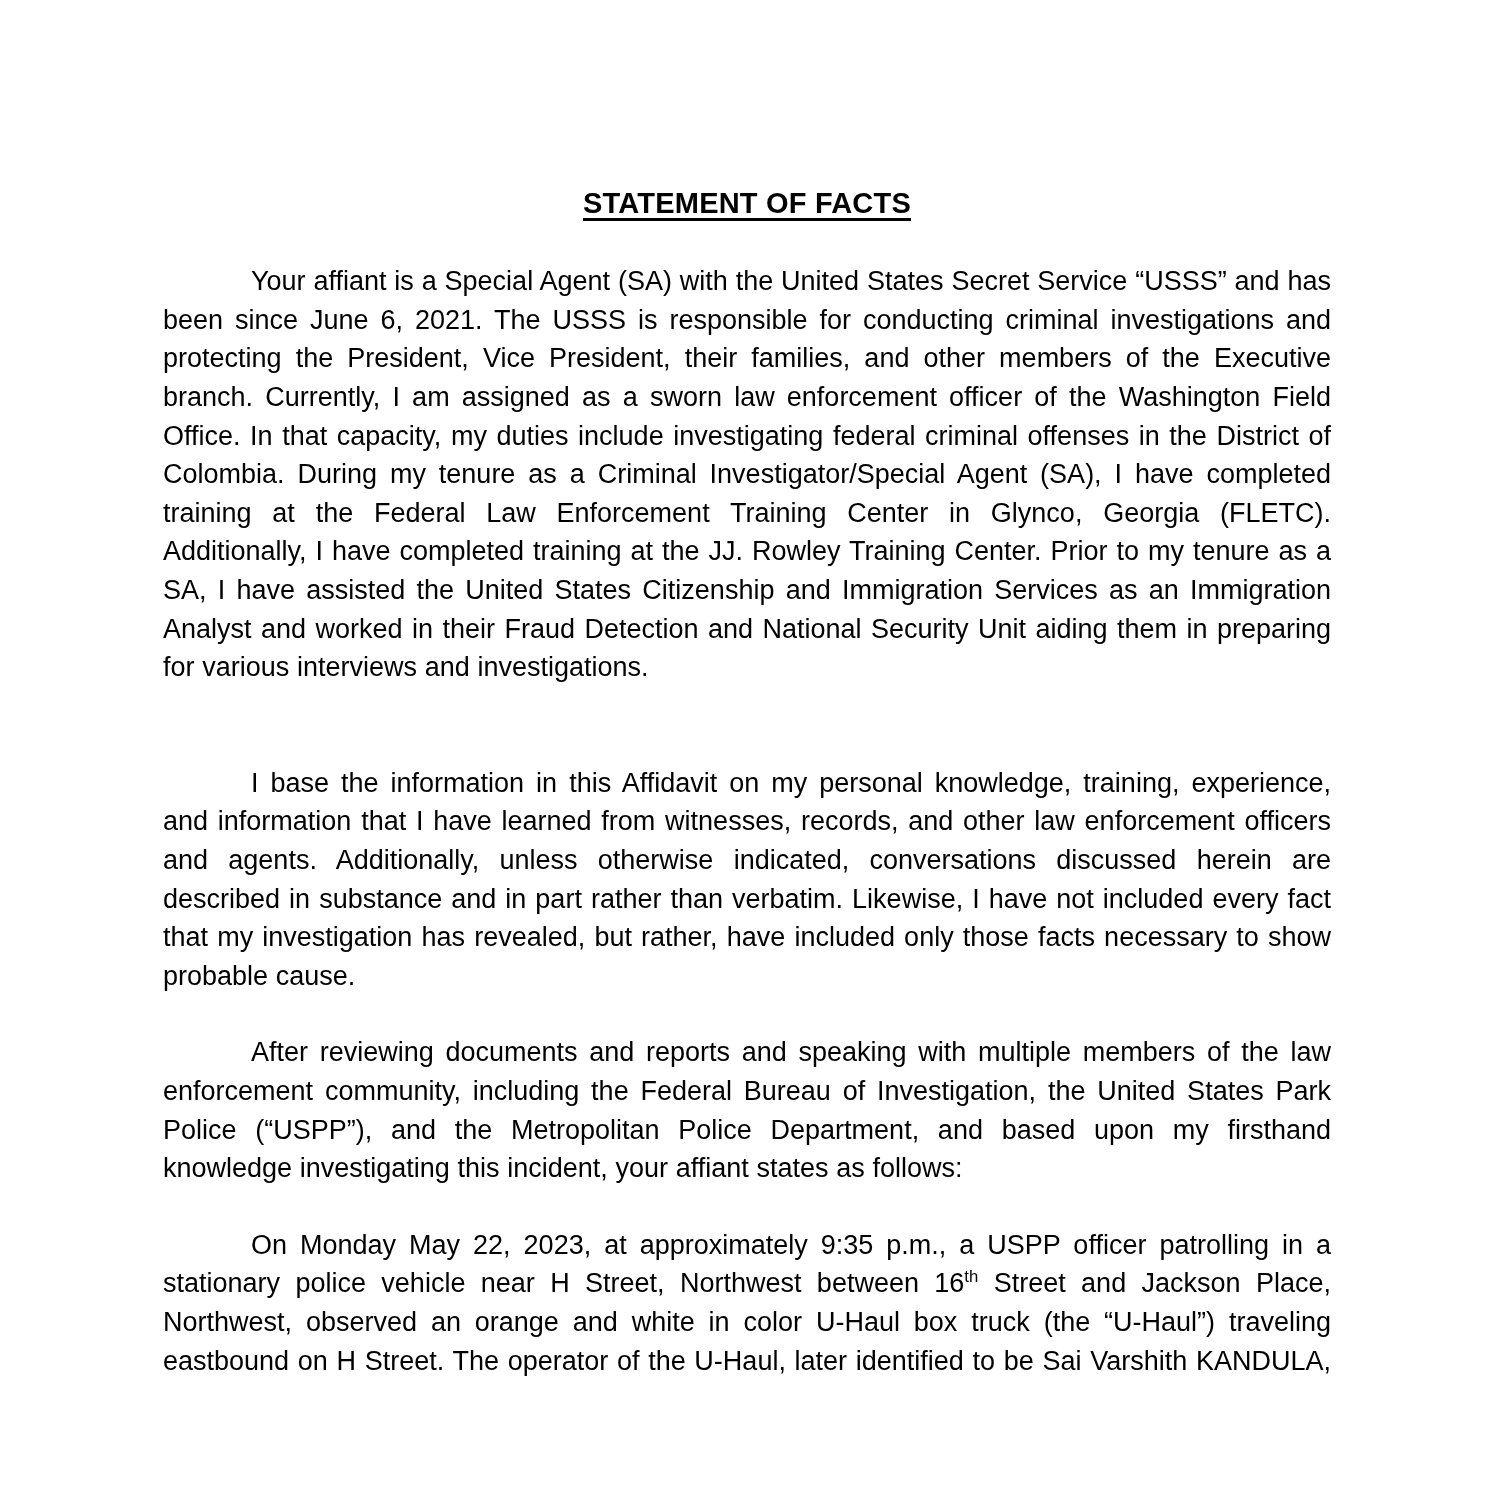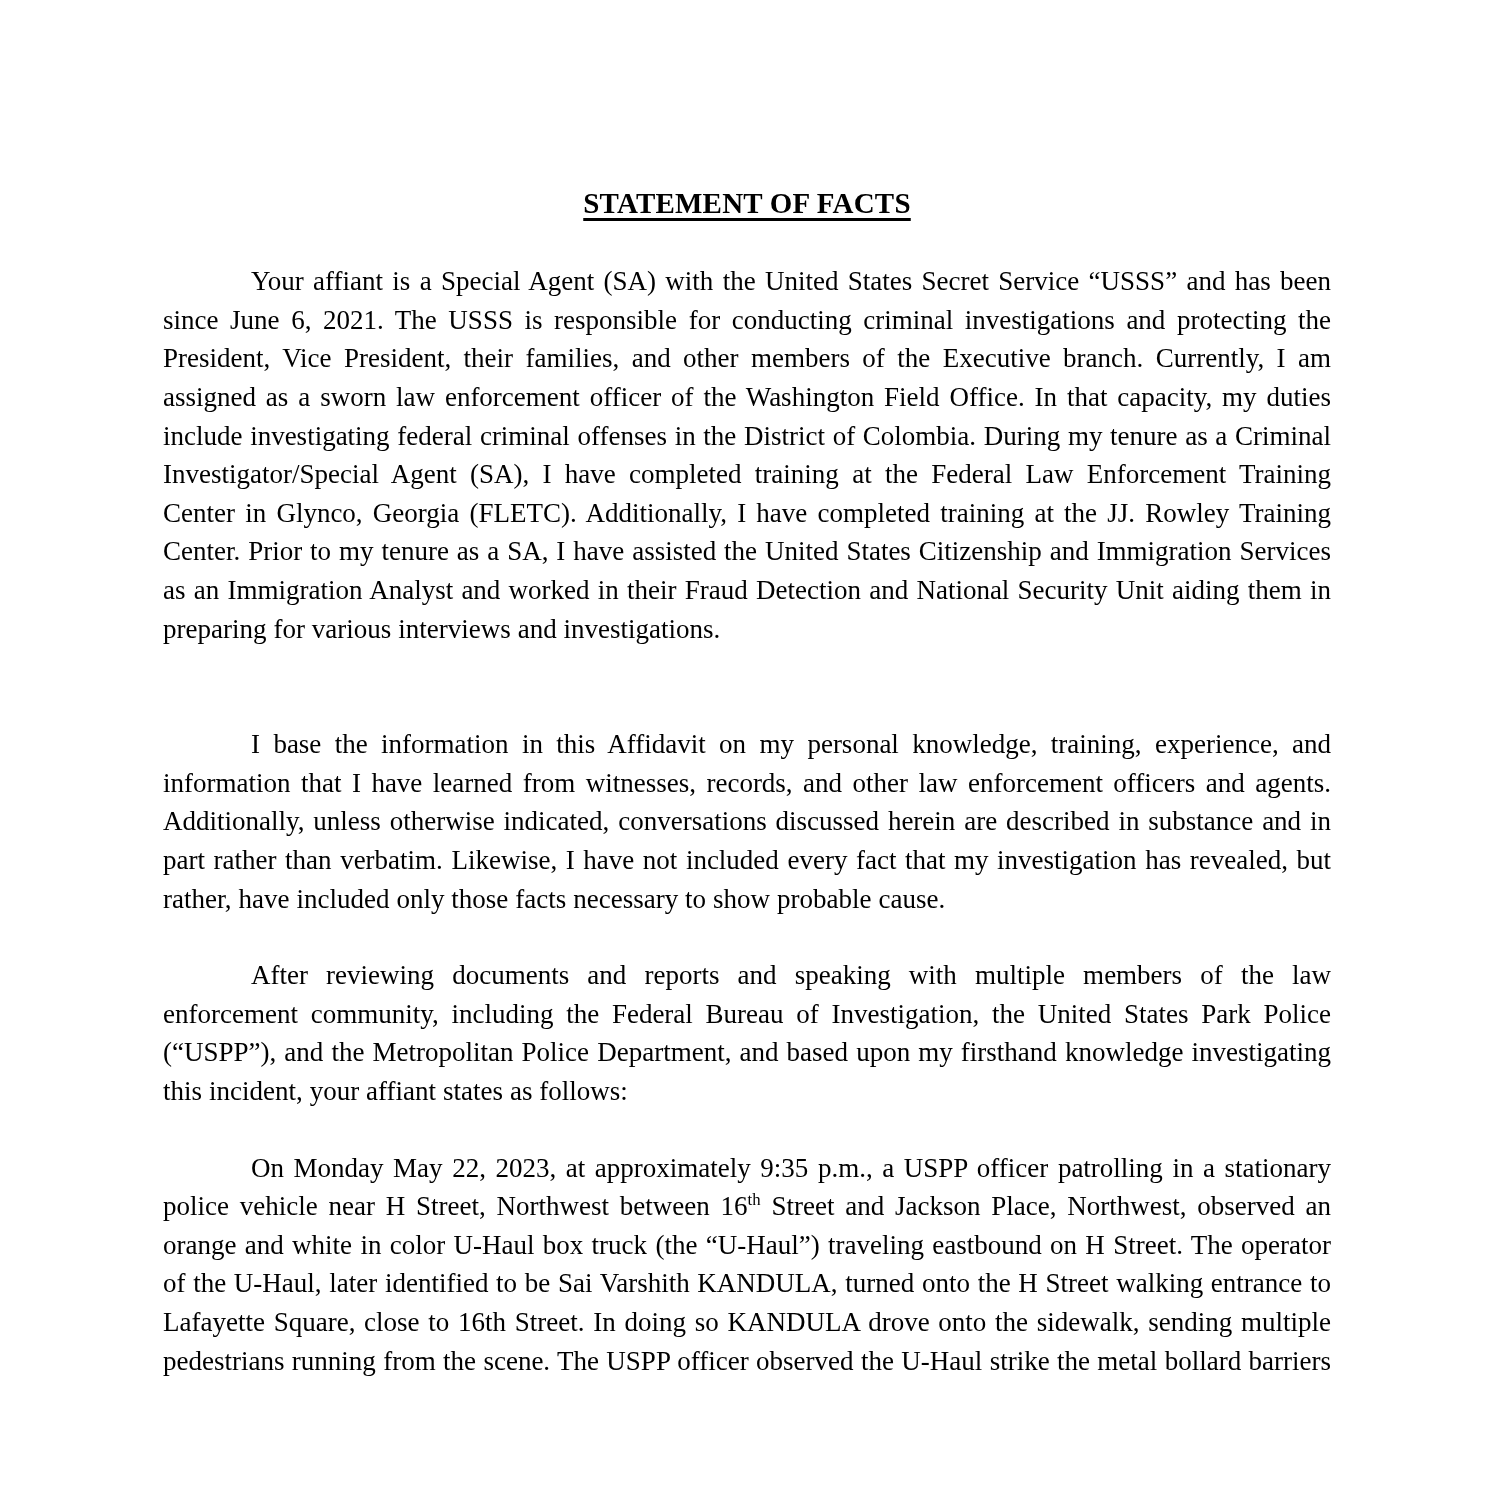--- a/index.html
+++ b/index.html
@@ -9,21 +9,21 @@
     background: #ffffff;
   }
 
   .page {
     position: relative;
     width: 1500px;
     height: 1388px;
     background: #ffffff;
     overflow: hidden;
     box-sizing: border-box;
-    font-family: Liberation Serif, serif;
+    font-family: Liberation Sans, sans-serif;
     color: #000000;
   }
 
   .content {
     position: absolute;
     left: 163px;
     top: 0;
     width: 1168px;
   }
 

